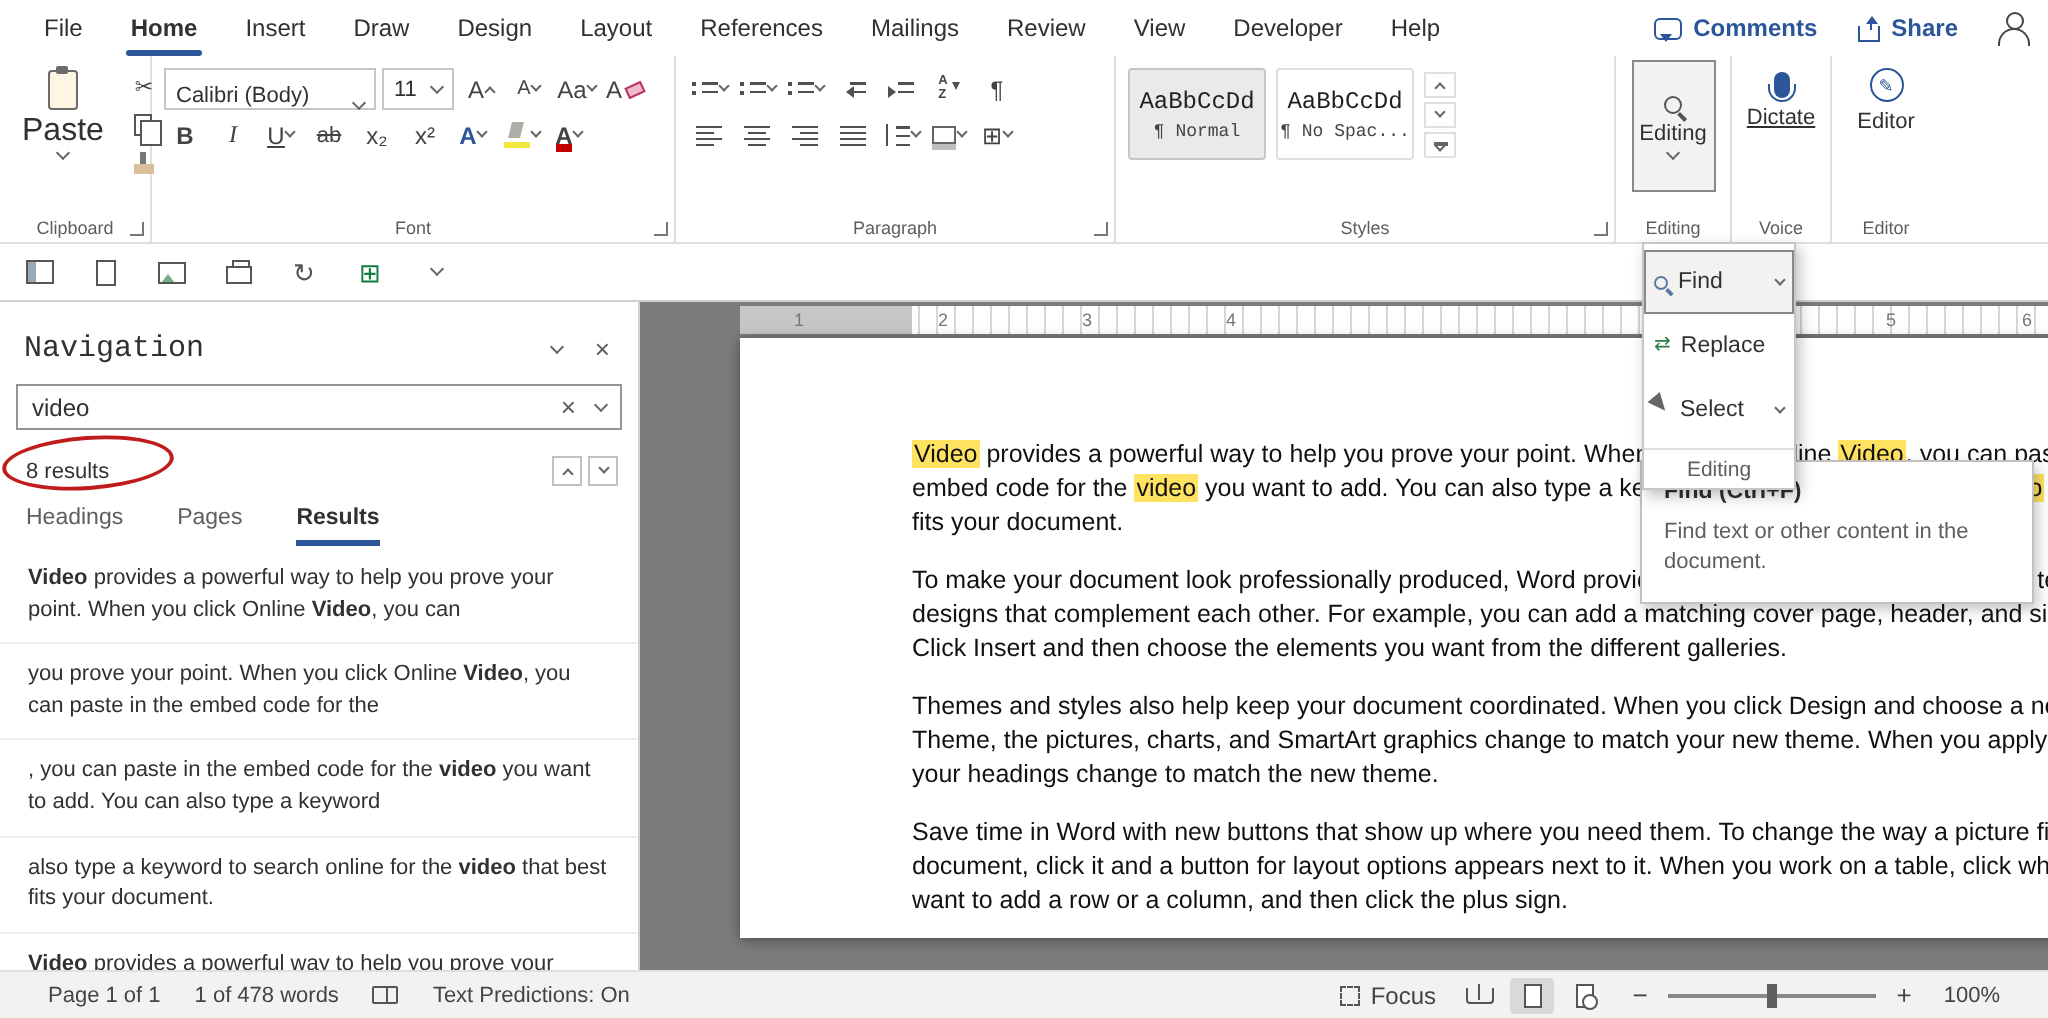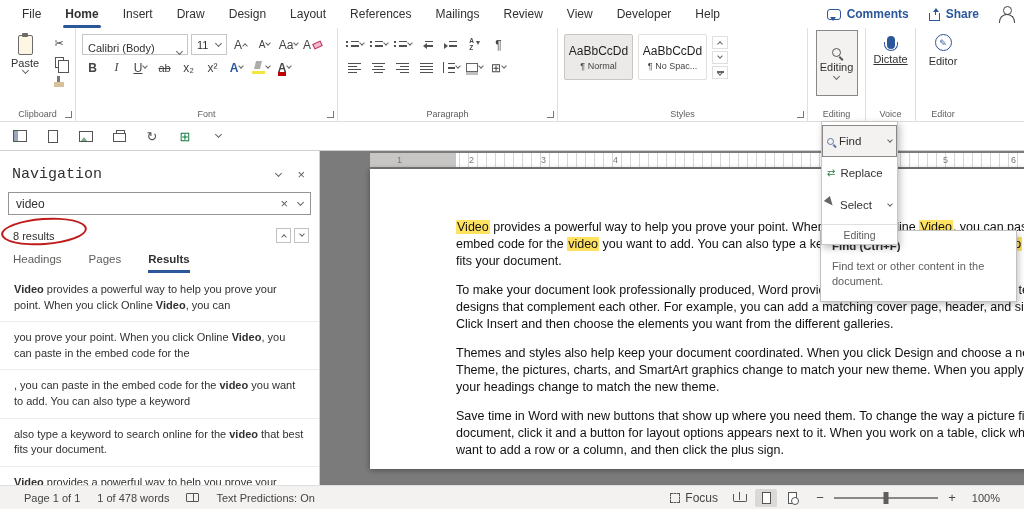--- a/index.html
+++ b/index.html
@@ -33,21 +33,21 @@
   .chev { display:inline-block; width:5px; height:5px; border-right:1.3px solid #666; border-bottom:1.3px solid #666; transform:rotate(45deg); margin-top:-3px; }
   .chev.up { transform:rotate(-135deg); margin-top:3px; }
   .chev.tiny { width:4px; height:4px; }
   .launcher { position:absolute; right:3px; bottom:3px; width:7px; height:7px; border-right:1.4px solid #777; border-bottom:1.4px solid #777; }
 
   .g-clipboard { width:76px; }
   .g-clipboard .rbody { display:flex; gap:6px; }
   .paste-btn { display:flex; flex-direction:column; align-items:center; gap:2px; padding:2px 5px; }
   .ic-clipboard { width:15px; height:20px; border:1.5px solid #6b6b6b; border-radius:2px; position:relative; background:#fdf6e3; }
   .ic-clipboard::before { content:""; position:absolute; left:3px; top:-3px; width:6px; height:4px; background:#6b6b6b; border-radius:1px; }
-  .pbl { font-size:11px; color:#323130; }
+  .pbl { font-size:16px; color:#323130; }
   .mini-col { display:flex; flex-direction:column; gap:3px; padding-top:2px; }
   .mini-col .rbtn { height:16px; min-width:18px; font-size:11px; }
   .ic-copy { width:9px; height:11px; border:1.3px solid #555; position:relative; display:inline-block; background:#fff; }
   .ic-copy::after { content:""; position:absolute; left:2px; top:2px; width:9px; height:11px; border:1.3px solid #555; background:#fff; }
   .ic-painter { width:10px; height:5px; background:#d7c09a; position:relative; display:inline-block; margin-top:6px; }
   .ic-painter::before { content:""; position:absolute; left:3px; top:-6px; width:3px; height:6px; background:#777; }
 
   .g-font { width:262px; }
   .combo { height:21px; border:1px solid #c8c6c4; display:flex; align-items:center; padding:0 5px; gap:4px; font-size:11px; color:#323130; background:#fff; }
   .combo .chev { margin-left:auto; }
@@ -80,21 +80,21 @@
   .align-r { background-size:13px 1.4px,9px 1.4px,13px 1.4px,9px 1.4px; background-position:0 1px,4px 4px,0 7px,4px 10px; }
   .align-j { background-size:13px 1.4px,13px 1.4px,13px 1.4px,13px 1.4px; background-position:0 1px,0 4px,0 7px,0 10px; }
   .ic-linespace { width:13px; height:11px; position:relative; display:inline-block; }
   .ic-linespace::after { content:""; position:absolute; right:0; top:1px; width:7px; height:10px; background:repeating-linear-gradient(#505050 0 1.3px, transparent 1.3px 4.4px); }
   .ic-linespace::before { content:""; position:absolute; left:1px; top:0; width:1.4px; height:11px; background:#505050; }
   .ic-shading { width:12px; height:9px; border:1.2px solid #666; position:relative; display:inline-block; }
   .ic-shading::after { content:""; position:absolute; left:-1px; bottom:-4px; width:12px; height:3px; background:#bfbfbf; }
   .gr { color:#107c41; }
 
   .g-styles { width:250px; }
-  .g-styles .rbody { display:flex; gap:5px; padding-top:6px; }
+  .g-styles .rbody { display:flex; gap:5px; padding-top:6px;font-family:Liberation Mono, monospace; }
   .style-card { width:69px; height:46px; border:1px solid #e1dfdd; background:#fff; display:flex; flex-direction:column; align-items:center; justify-content:center; gap:3px; border-radius:2px; }
   .style-card.selected { background:#eceae8; border-color:#c8c6c4; }
   .sc-sample { font-size:12px; color:#1f1f1f; }
   .sc-sample.hsample { color:var(--accent); }
   .sc-name { font-size:9px; color:#444; }
   .style-scroll { display:flex; flex-direction:column; gap:2px; padding-top:2px; }
   .ss-btn { width:16px; height:13px; border:1px solid #e1dfdd; display:flex; align-items:center; justify-content:center; }
   .ss-btn .chev { width:4px; height:4px; }
   .ss-more { border-top:2.5px solid #666; width:7px; padding-top:1px; display:flex; justify-content:center; }
 

